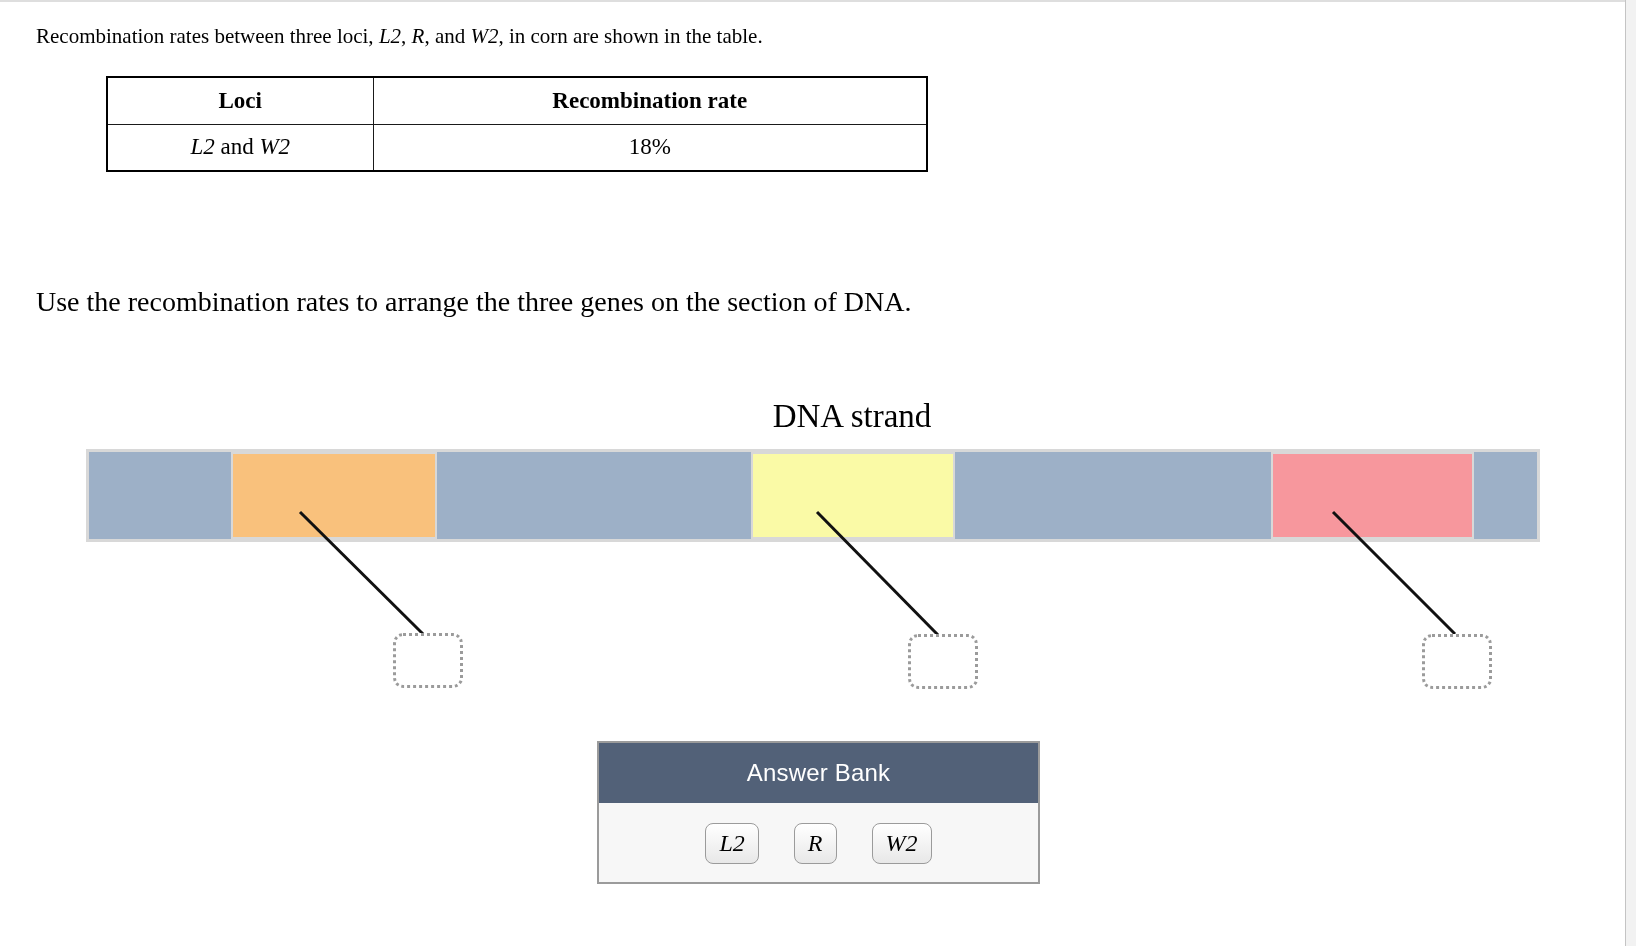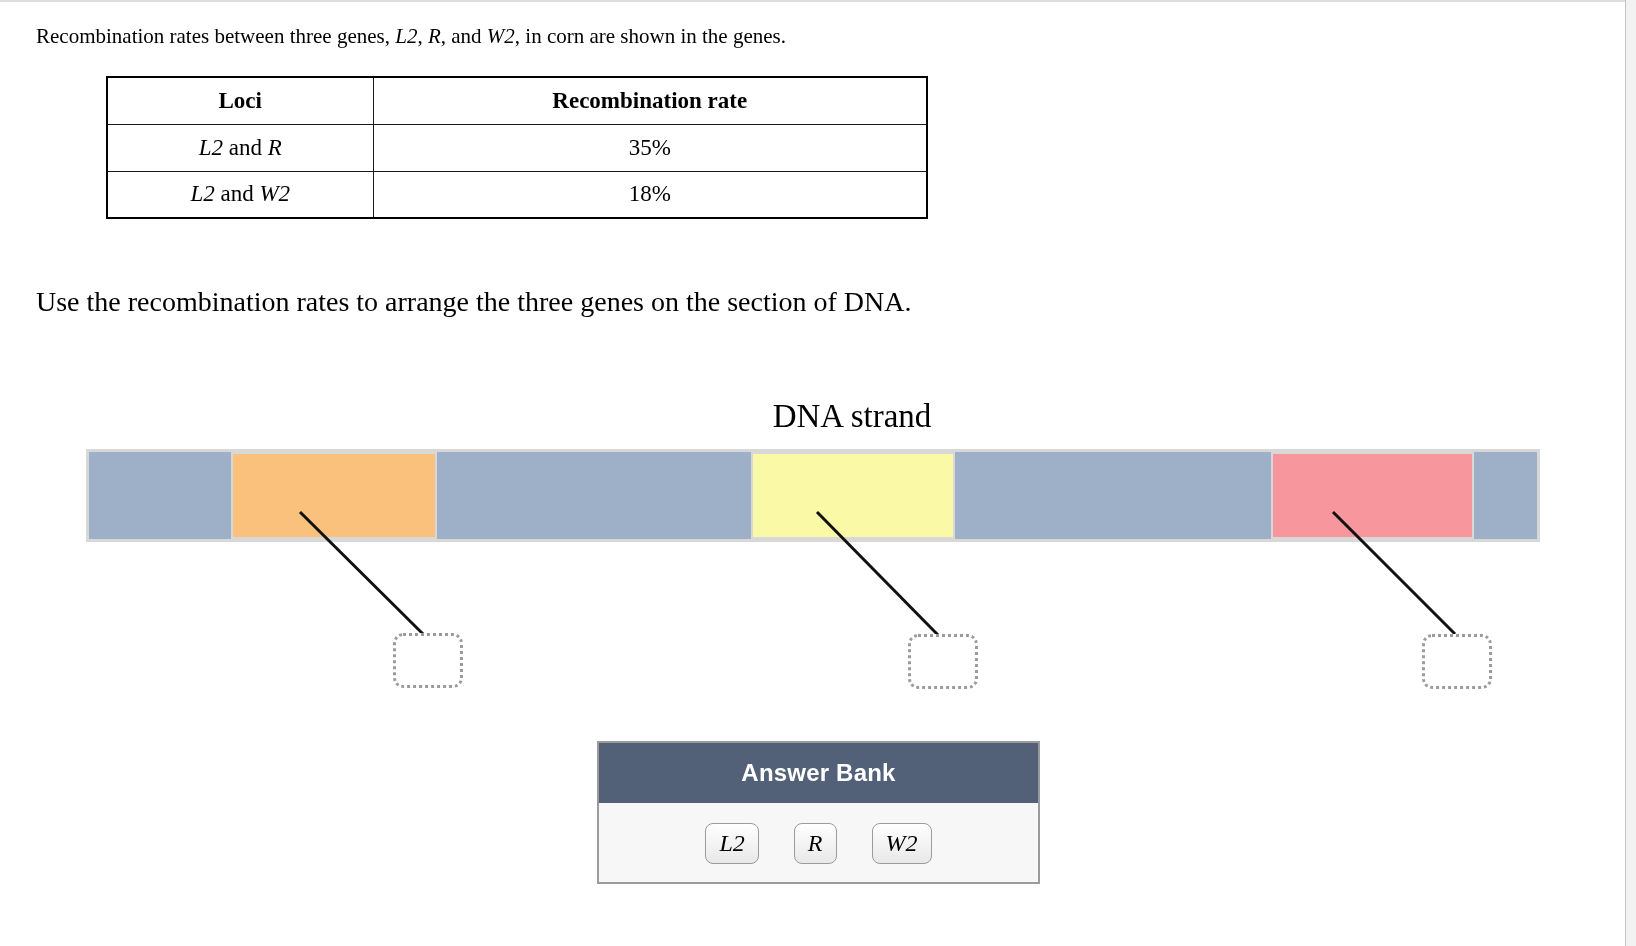--- a/index.html
+++ b/index.html
@@ -71,52 +71,48 @@
   .bank {
     position: absolute; left: 597px; top: 741px;
     width: 443px; height: 143px;
     border: 2px solid #9b9b9b;
     background: #f7f7f7;
   }
   .bank-header {
     height: 60px; background: #526178; color: #ffffff;
     display: flex; align-items: center; justify-content: center;
     font-family: "Liberation Sans", "DejaVu Sans", sans-serif;
-    font-size: 24px; font-weight: 700; letter-spacing: 0.2px;
+    font-size: 24px; font-weight: 400; letter-spacing: 0.2px;
   }
   .bank-body {
     height: 81px;
     display: flex; align-items: center; justify-content: center;
     gap: 35px;
   }
   .option-btn {
     font-family: "Liberation Serif", "DejaVu Serif", serif;
     font-style: italic; font-size: 24px; color: #000;
     padding: 6px 13px;
     border: 1.5px solid #9b9b9b; border-radius: 8px;
     background: linear-gradient(#ffffff, #e8e8e8);
     cursor: pointer;
   }
 </style>
 </head>
 <body>
 
 <div class="top-rule"></div>
 
-<p class="intro"><span>Recombination rates between three genes, </span><i>L2</i><span>, </span><i>R</i><span>, and </span><i>W2</i><span>, in corn are shown in the genes.</span></p>
+<p class="intro"><span>Recombination rates between three loci, </span><i>L2</i><span>, </span><i>R</i><span>, and </span><i>W2</i><span>, in corn are shown in the table.</span></p>
 
 <table class="loci-table">
   <tbody>
       <tr>
     <th class="col-loci">Loci</th>
     <th class="col-rate">Recombination rate</th>
-  </tr>
-  <tr>
-    <td><i>L2</i><span> and </span><i>R</i></td>
-    <td>35%</td>
   </tr>
   <tr>
     <td><i>L2</i><span> and </span><i>W2</i></td>
     <td>18%</td>
   </tr>
 </tbody>
   </table>
 
 <p class="instruction">Use the recombination rates to arrange the three genes on the section of DNA.</p>
 

